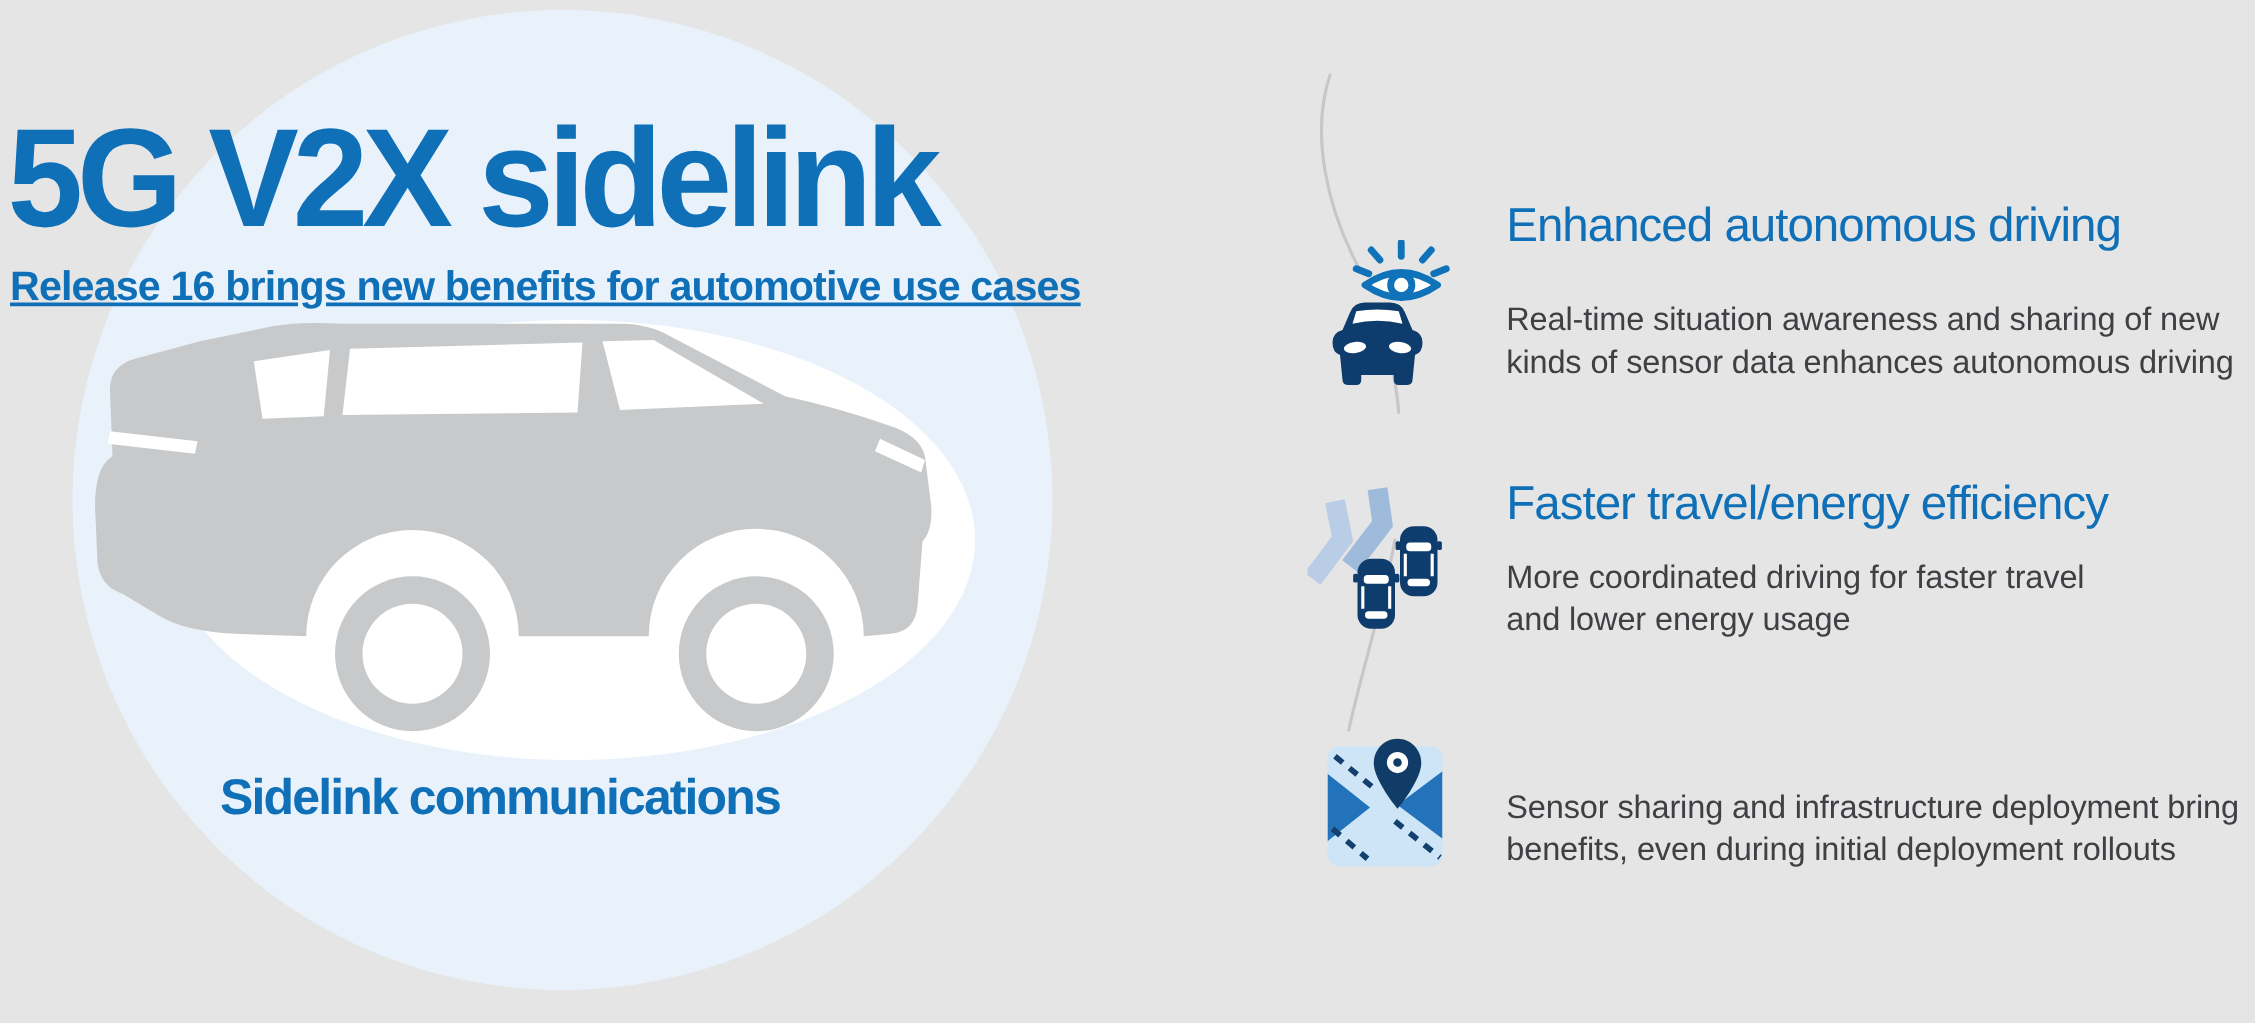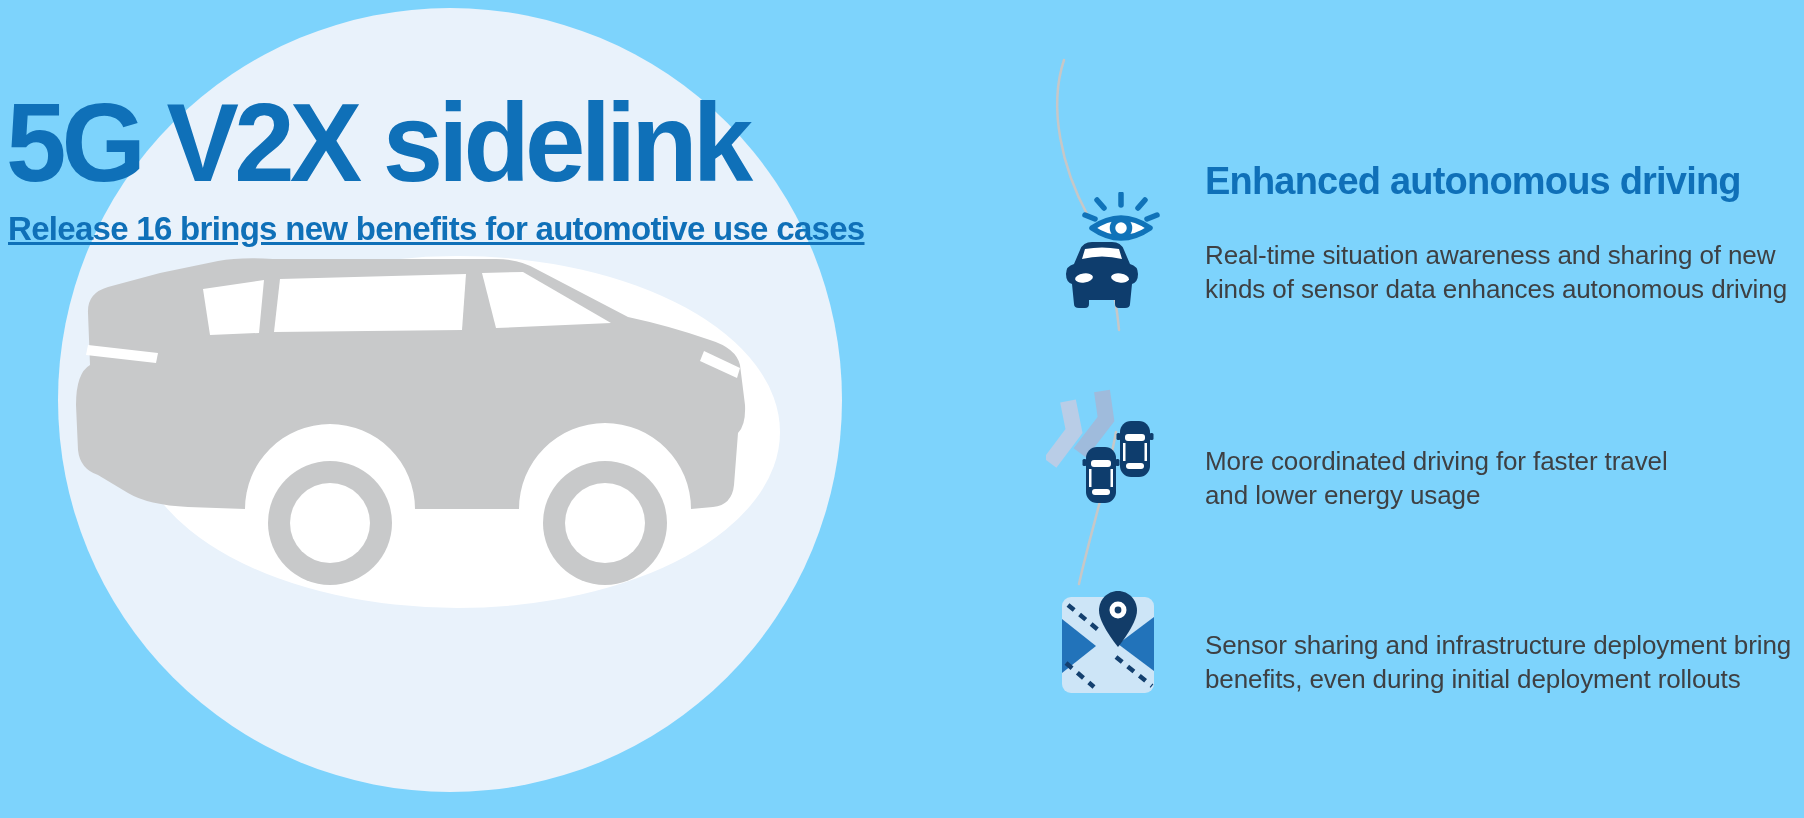--- a/index.html
+++ b/index.html
@@ -1,18 +1,18 @@
 <!DOCTYPE html>
 <html><head>
 <meta charset="utf-8">
 <style>
   html,body{margin:0;padding:0;background:#ffffff;}
   .canvas{
     position:relative;width:1804px;height:818px;overflow:hidden;
-    font-family:"Liberation Sans", sans-serif;background:#7dd3fc;
+    font-family:"Liberation Sans", sans-serif;background:#e5e5e5;
   }
   
   .hero-circle{
     position:absolute;left:58px;top:8px;width:784px;height:784px;
     border-radius:50%;background:#e9f2fb;
   }
   .hero-blob{
     position:absolute;left:135px;top:256px;width:645px;height:352px;
     border-radius:50%;background:#ffffff;
   }
@@ -28,21 +28,21 @@
   .car-illustration{position:absolute;left:68px;top:255px;}
   .car-caption{
     position:absolute;left:80px;top:616px;width:640px;margin:0;text-align:center;
     font-size:40px;font-weight:bold;color:#0f70b8;letter-spacing:-1.5px;
   }
   
   .curve-svg{position:absolute;left:0;top:0;pointer-events:none;}
   
   .benefit-icon{position:absolute;}
   .benefit-title{
-    position:absolute;margin:0;font-size:38px;font-weight:bold;
+    position:absolute;margin:0;font-size:38px;font-weight:normal;
     color:#0f70b8;letter-spacing:-0.8px;white-space:nowrap;
   }
   .benefit-desc{
     position:absolute;margin:0;font-size:26px;color:#3e4043;
     line-height:34px;letter-spacing:-0.1px;white-space:pre-line;width:640px;
   }
   .t1{left:1205px;top:160px;} .d1{left:1205px;top:238px;}
   .t2{left:1205px;top:382px;} .d2{left:1205px;top:444px;}
   .t3{left:1205px;top:575px;} .d3{left:1205px;top:628px;}
   .i1{left:1062px;top:192px;} .i2{left:1046px;top:383px;} .i3{left:1060px;top:583px;}
@@ -71,20 +71,21 @@
 
     <polygon fill="#ffffff" points="20,90 90,98 88,108 18,100"></polygon>
     <polygon fill="#ffffff" points="636,96 672,113 669,123 632,106"></polygon>
 
     <circle cx="262" cy="268" r="62" fill="#c8c9ca"></circle>
     <circle cx="262" cy="268" r="40" fill="#ffffff"></circle>
     <circle cx="537" cy="268" r="62" fill="#c8c9ca"></circle>
     <circle cx="537" cy="268" r="40" fill="#ffffff"></circle>
   </svg>
 
+  <p class="car-caption">Sidelink communications</p>
 
   <svg class="curve-svg" width="1804" height="818" viewBox="0 0 1804 818" fill="none">
     <g stroke="#c7c7c7" stroke-width="2.5" stroke-linecap="round">
       <path d="M1064 60 C1048 108 1062 168 1088 216"></path>
       <path d="M1106 258 C1112 282 1117 306 1119 330"></path>
       <path d="M1116 432 C1107 482 1089 538 1079 584"></path>
     </g>
   </svg>
 
   <svg class="benefit-icon i1" width="104" height="122" viewBox="0 0 104 122">
@@ -129,20 +130,21 @@
     <g>
       <rect x="70.5" y="50" width="4" height="7" rx="1.5" fill="#0e3d6d"></rect>
       <rect x="103.5" y="50" width="4" height="7" rx="1.5" fill="#0e3d6d"></rect>
       <rect x="74" y="38" width="30" height="56" rx="11" fill="#0e3d6d"></rect>
       <rect x="79" y="51" width="20" height="7" rx="3" fill="#ffffff"></rect>
       <rect x="80" y="80" width="18" height="6" rx="3" fill="#ffffff"></rect>
       <rect x="77" y="60" width="2.5" height="18" fill="#ffffff"></rect>
       <rect x="98.5" y="60" width="2.5" height="18" fill="#ffffff"></rect>
     </g>
   </svg>
+  <h2 class="benefit-title t2">Faster travel/energy efficiency</h2>
   <p class="benefit-desc d2">More coordinated driving for faster travel
 and lower energy usage</p>
 
   <svg class="benefit-icon i3" width="100" height="115" viewBox="0 0 100 115">
     <defs>
       <clipPath id="mapclip">
           <rect x="2" y="14" width="92" height="96" rx="9"></rect>
         </clipPath>
     </defs>
     <rect x="2" y="14" width="92" height="96" rx="9" fill="#cde5f7"></rect>

